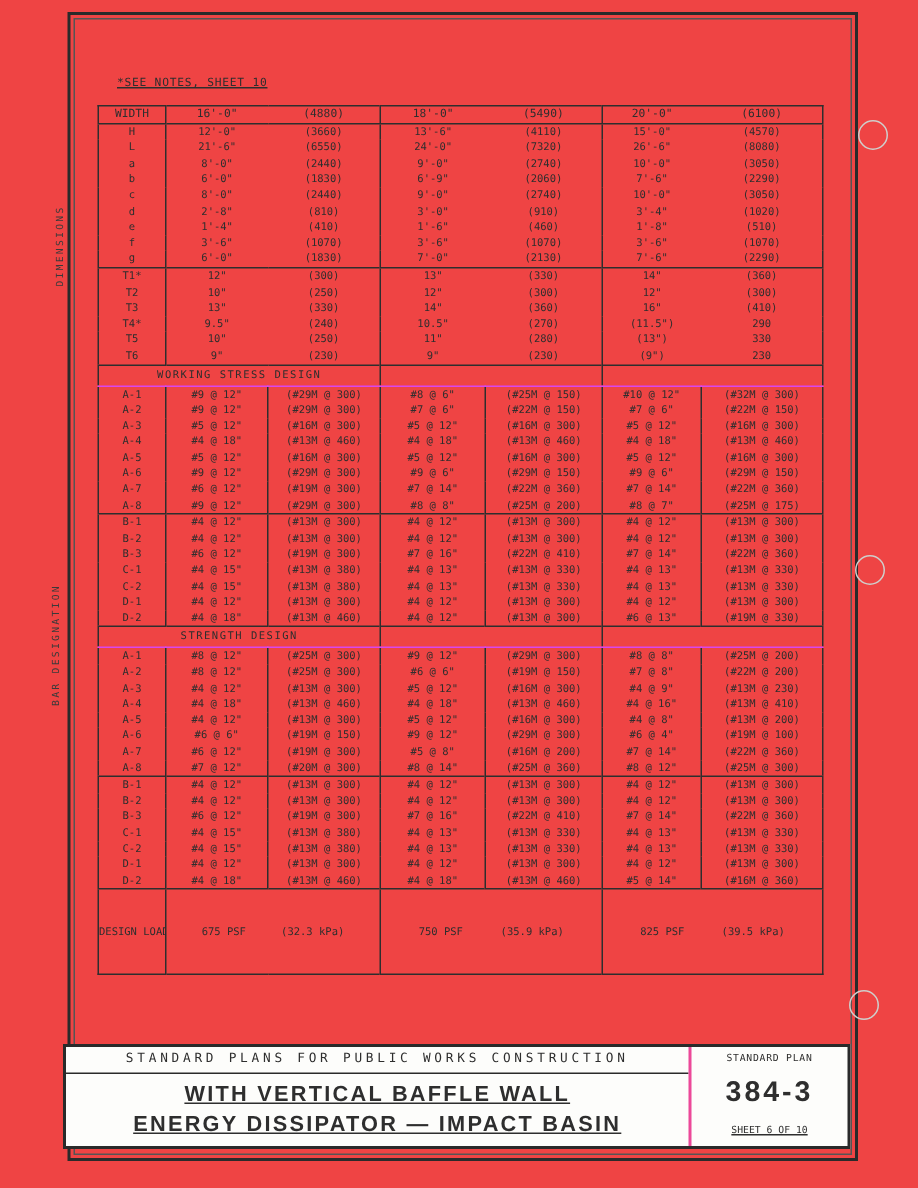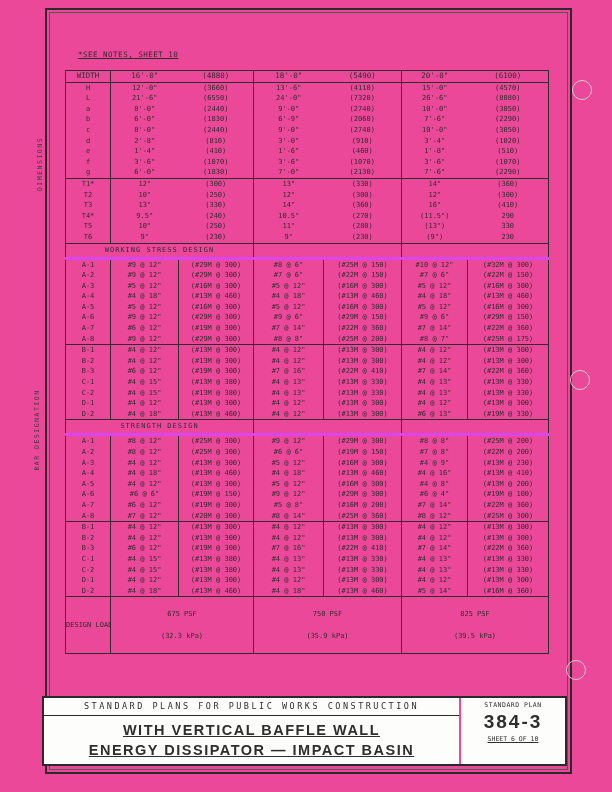--- a/index.html
+++ b/index.html
@@ -1,59 +1,59 @@
 <!DOCTYPE html>
 <html><head>
 <meta charset="utf-8">
 <style>
   html,body{margin:0;padding:0;background:#e9e9e9;}
-  .page{position:relative;width:612px;height:792px;background:#ec4899;overflow:hidden;
+  .page{position:relative;width:612px;height:792px;background:#ef4444;overflow:hidden;
         font-family:"DejaVu Sans Mono",monospace;color:#2e2e2e;}
   .frame{position:absolute;left:45px;top:8px;width:523px;height:762px;
          border:2px solid #2a2a2a;}
   .frame::after{content:"";position:absolute;inset:2px;border:1px solid #555;}
   .note{position:absolute;left:78px;top:50px;font-size:7.5px;letter-spacing:.5px;
         text-decoration:underline;}
   
   table.plan{position:absolute;left:65px;top:70px;width:483px;border-collapse:collapse;
              border:1.4px solid #2e2e2e;table-layout:fixed;font-size:7px;}
   table.plan td{padding:0;height:10.6px;line-height:10.6px;text-align:center;
                 white-space:nowrap;overflow:hidden;}
   td.lbl{text-align:left;padding-left:4px;}
   td.imp{border-left:1px solid #2e2e2e;}
   tbody.bars td.met{border-left:1px solid #2e2e2e;}
   tr.sep td{border-top:1px solid #2e2e2e;}
   thead td{border-bottom:1px solid #2e2e2e;height:19px;line-height:19px;font-size:7.5px;}
-  tr.band td{border-top:1px solid #2e2e2e;border-bottom:3px solid #d946ef;
+  tr.band td{border-top:1px solid #2e2e2e;border-bottom:1px solid #d946ef;
              height:13px;line-height:13px;}
   td.bandlbl{text-align:left;padding-left:4px;letter-spacing:1px;}
   td.bl{border-left:1px solid #2e2e2e;}
   tr.load td{border-top:1px solid #2e2e2e;height:56px;}
   td.loadlbl{line-height:9px;white-space:normal;vertical-align:middle;}
-  .flexwrap{display:flex;justify-content:space-evenly;align-items:center;height:56px;flex-direction:column;}
+  .flexwrap{display:flex;justify-content:space-evenly;align-items:center;height:56px;}
   
   .vlabel{position:absolute;height:12px;font-size:6.5px;letter-spacing:1.5px;color:#3a3a3a;
           text-align:center;transform:rotate(-90deg);}
   #lbl-dim{left:-23px;top:158px;width:130px;}
   #lbl-bar{left:-36px;top:424px;width:150px;}
   
   .footer{position:absolute;left:42px;top:696px;width:521px;height:66px;
           border:2px solid #2a2a2a;display:flex;background:#fdfdfb;}
   .f-left{flex:1;display:flex;flex-direction:column;border-radius:14px;}
   .banner{height:17px;line-height:17px;border-bottom:1.5px solid #2a2a2a;text-align:center;
           font-size:8.5px;letter-spacing:2.5px;}
   .titles{flex:1;display:flex;flex-direction:column;justify-content:center;align-items:center;
           font-family:"Liberation Sans",sans-serif;font-weight:bold;}
   .title-line{font-size:14.5px;letter-spacing:1.5px;text-decoration:underline;line-height:20px;}
   .f-right{width:104px;border-left:2px solid #ec4899;display:flex;flex-direction:column;
            align-items:center;}
   .sp-label{font-size:6.5px;letter-spacing:.5px;padding-top:3px;}
   .sp-num{flex:1;display:flex;align-items:center;font-family:"Liberation Sans",sans-serif;
           font-weight:bold;font-size:19px;letter-spacing:2px;}
-  .sp-sheet{font-size:6.5px;text-decoration:underline;padding-bottom:21px;}
+  .sp-sheet{font-size:6.5px;text-decoration:underline;padding-bottom:7px;}
   
   .ring{position:absolute;width:18px;height:18px;border-radius:50%;border:1.5px solid #cfcfcc;}
 </style>
 </head>
 <body>
 
 <div class="page">
   <div class="frame"></div>
 
   <div class="note">*SEE NOTES, SHEET 10</div>

